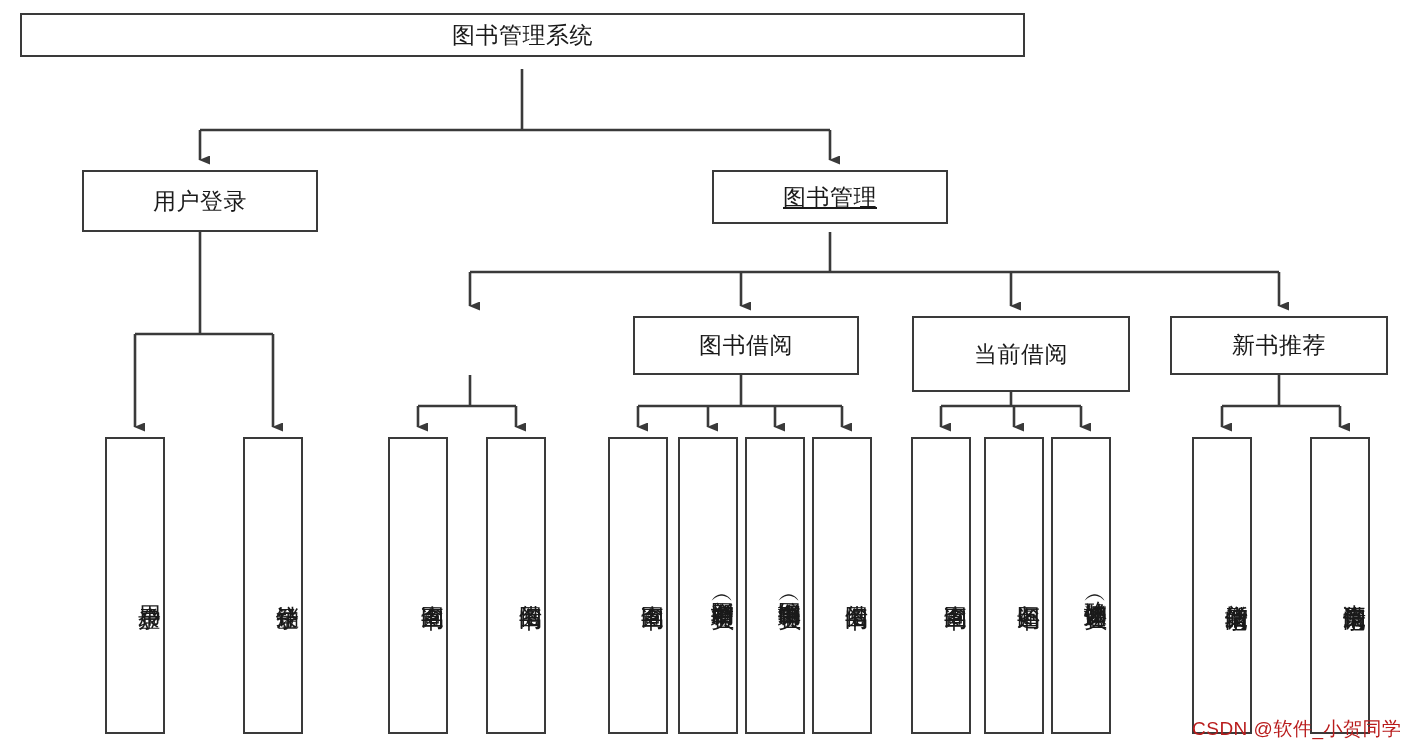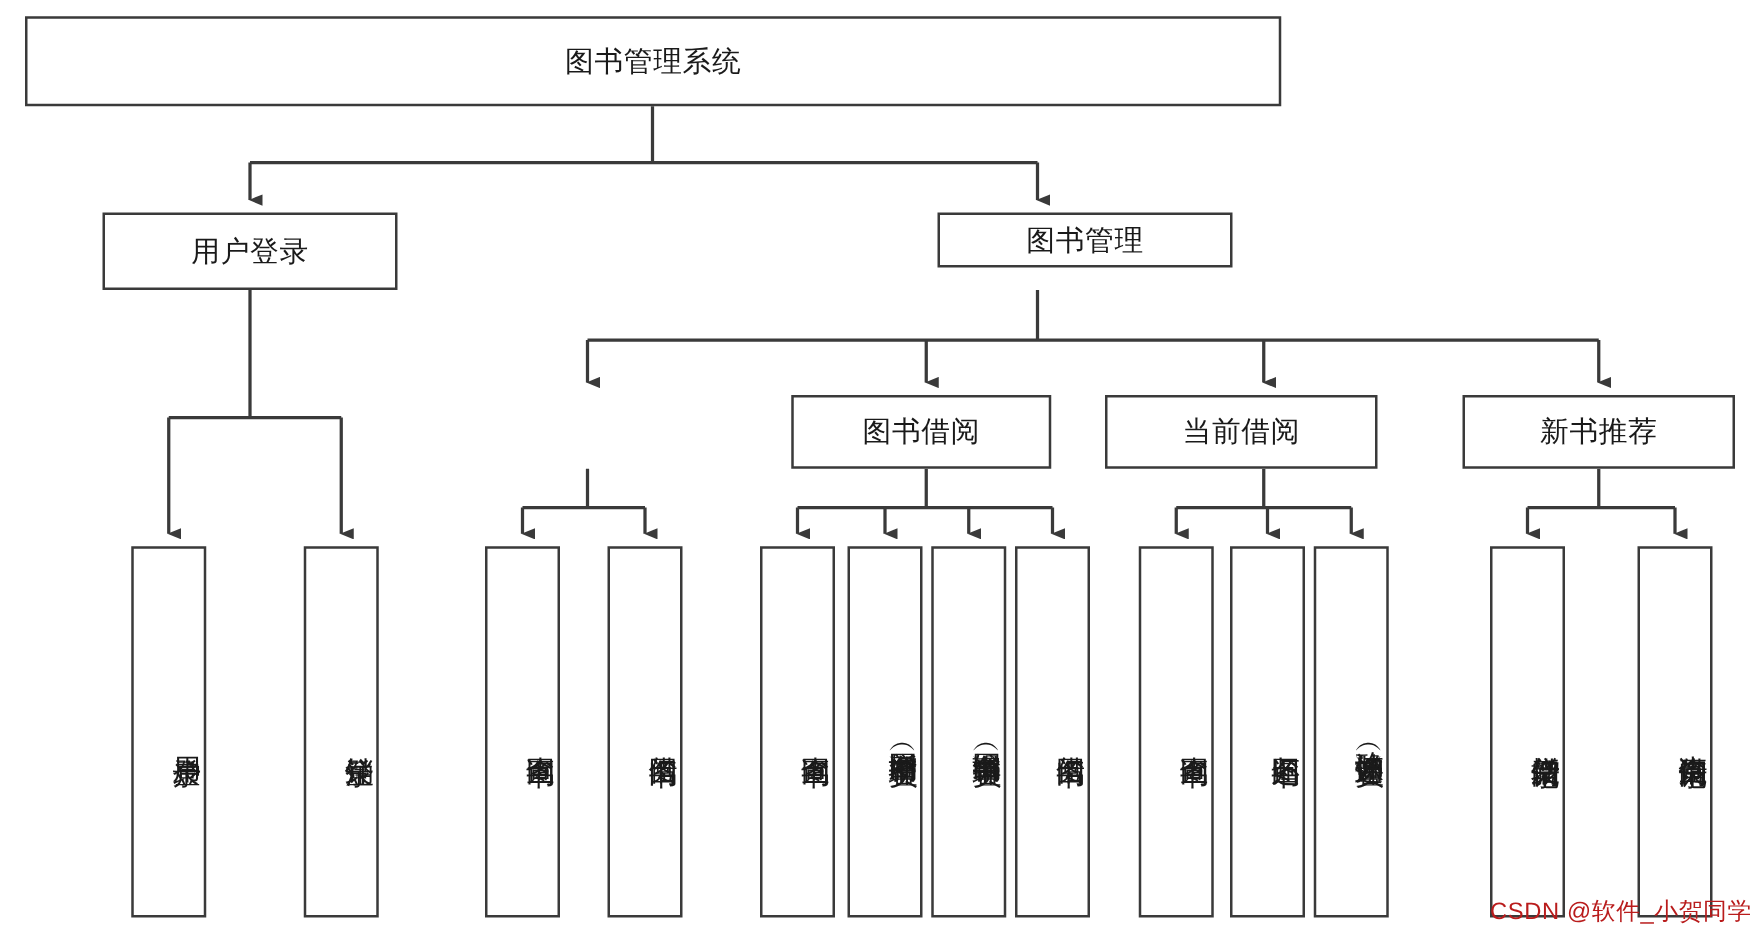--- a/index.html
+++ b/index.html
@@ -117,35 +117,35 @@
       <path d="M1014,406 L1014,427" marker-end="url(#arw)"></path>
       <path d="M1081,406 L1081,427" marker-end="url(#arw)"></path>
 
       <path d="M1279,375 L1279,406"></path>
       <path d="M1222,406 L1340,406"></path>
       <path d="M1222,406 L1222,427" marker-end="url(#arw)"></path>
       <path d="M1340,406 L1340,427" marker-end="url(#arw)"></path>
     </g>
   </svg>
 
-  <div class="node node-h" id="n-root" style="left: 20px; top: 13px; width: 1005px; height: 72px;">
+  <div class="node node-h" id="n-root" style="left: 20px; top: 13px; width: 1005px; height: 44px;">
     <span>图书管理系统</span>
   </div>
 
   <div class="node node-h" id="n-l1-0" style="left: 82px; top: 170px; width: 236px; height: 62px;">
     <span>用户登录</span>
   </div>
-  <div class="node node-h" id="n-l1-1" style="left: 750px; top: 170px; width: 236px; height: 44px;">
+  <div class="node node-h" id="n-l1-1" style="left: 712px; top: 170px; width: 236px; height: 54px; text-decoration: underline;">
     <span>图书管理</span>
   </div>
 
-  <div class="node node-h" id="n-l2-1" style="left: 633px; top: 316px; width: 208px; height: 59px;">
+  <div class="node node-h" id="n-l2-1" style="left: 633px; top: 316px; width: 226px; height: 59px;">
     <span>图书借阅</span>
   </div>
-  <div class="node node-h" id="n-l2-2" style="left: 884px; top: 316px; width: 218px; height: 59px;">
+  <div class="node node-h" id="n-l2-2" style="left: 912px; top: 316px; width: 218px; height: 76px;">
     <span>当前借阅</span>
   </div>
   <div class="node node-h" id="n-l2-3" style="left: 1170px; top: 316px; width: 218px; height: 59px;">
     <span>新书推荐</span>
   </div>
 
   <div class="node node-v" id="n-lf-0" style="left: 105px; top: 437px; width: 60px; height: 297px;">
     <span>用户登录</span>
   </div>
   <div class="node node-v" id="n-lf-1" style="left: 243px; top: 437px; width: 60px; height: 297px;">

